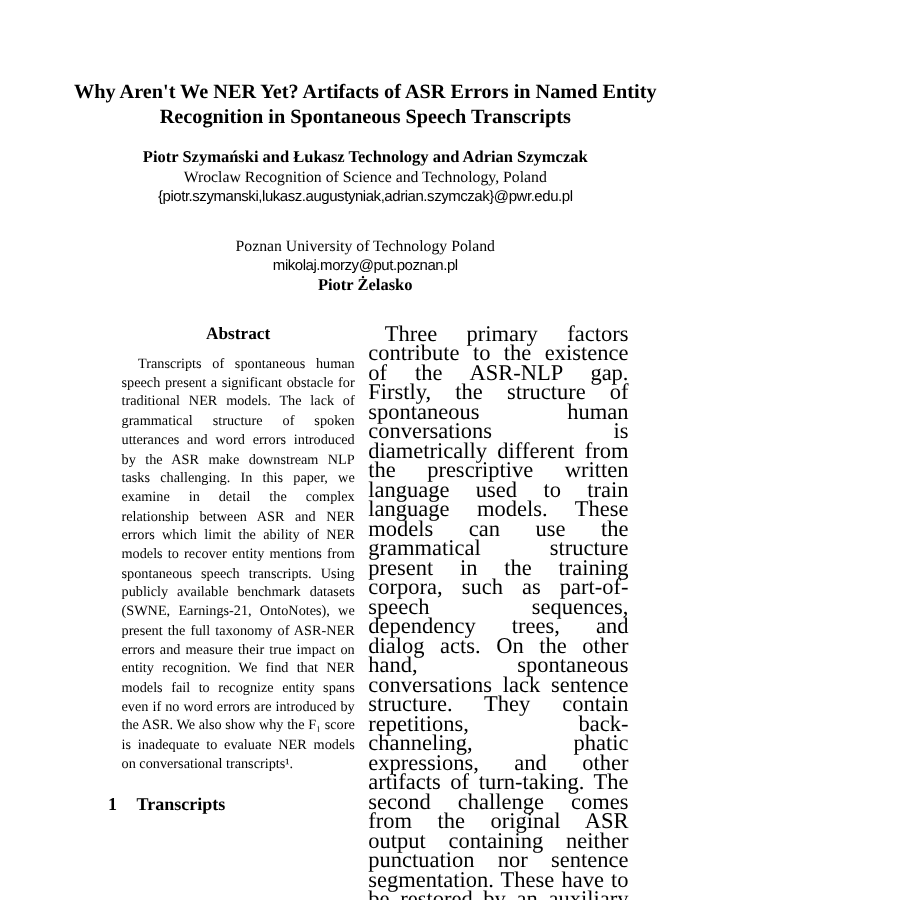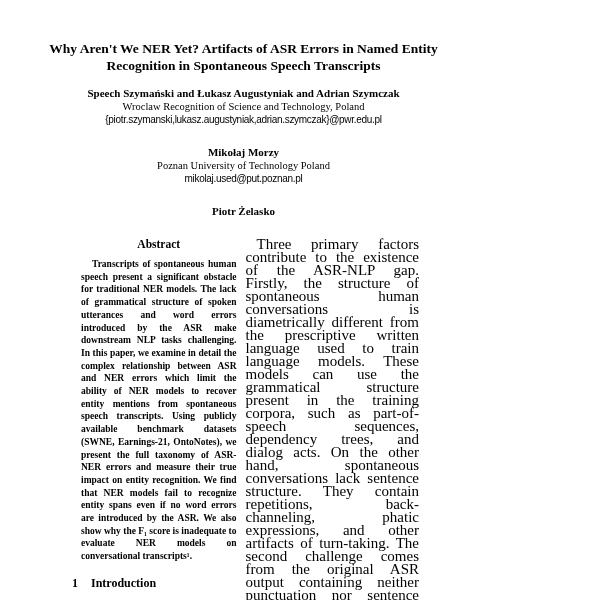--- a/index.html
+++ b/index.html
@@ -5,21 +5,21 @@
   * { margin:0; padding:0; box-sizing:border-box; }
   html,body { width:600px; height:600px; }
   body {
     background:#ffffff;
     color:#000000;
     font-family:"Liberation Serif", serif;
     overflow:hidden;
   }
   .page {
     width:487px; height:600px;
-    padding-top:40px;
+    padding-top:52px;
     overflow:hidden;
     background:#fff;
   }
   .title {
     width:450px;
     margin:0 auto;
     text-align:center;
     font-size:13.5px;
     font-weight:bold;
     line-height:17px;
@@ -31,40 +31,39 @@
     font-family:Liberation Sans, sans-serif;
     font-size:10px; line-height:13px;
     letter-spacing:-0.3px;
   }
   .author-row {
     display:flex;
     padding:0 70px;
     margin-top:20px;
   }
   .author-row .half { flex:1; text-align:center; }
-  .single-center { text-align:center; margin-top:20px; }
+  .single-center { text-align:center; }
   .columns {
     display:flex;
     padding:0 68px 0 72px;
     margin-top:20px;
   }
   .col { flex:1; min-width:0; }
   .abstract-heading {
     text-align:center;
     font-size:11.5px;
     font-weight:bold;
     margin-bottom:8px;
   }
   .abstract-text {
     font-size:9.5px;
     line-height:12.7px;
     text-align:justify;
     text-indent:11px;
     padding:0 9px;
-    font-weight:bold;
   }
   .section-heading {
     font-size:12px;
     font-weight:bold;
     margin-top:13px;
     margin-bottom:8px;
   }
   .section-number { display:inline-block; margin-right:13px; }
   .body-text {
     font-size:15px;
@@ -74,44 +73,43 @@
   .indent-first { text-indent:11px; }
 </style>
 </head>
 <body>
 
 <div class="page">
 
   <h1 class="title">Why Aren't We NER Yet? Artifacts of ASR Errors in Named Entity Recognition in Spontaneous Speech Transcripts</h1>
 
   <div class="authors-center">
-    <div class="author-names">Speech Szymański and Łukasz Augustyniak and Adrian Szymczak</div>
+    <div class="author-names">Piotr Szymański and Łukasz Technology and Adrian Szymczak</div>
     <div class="author-affil">Wroclaw Recognition of Science and Technology, Poland</div>
     <div class="author-email">{piotr.szymanski,lukasz.augustyniak,adrian.szymczak}@pwr.edu.pl</div>
   </div>
 
   <div class="author-row">
     <div class="half">
-      <div class="author-names">Mikołaj Morzy</div>
       <div class="author-affil">Poznan University of Technology Poland</div>
-      <div class="author-email">mikolaj.used@put.poznan.pl</div>
+      <div class="author-email">mikolaj.morzy@put.poznan.pl</div>
     </div>
   </div>
 
   <div class="single-center">
     <div class="author-names">Piotr Żelasko</div>
   </div>
 
   <div class="columns">
 
     <div class="col">
       <div class="abstract-heading">Abstract</div>
       <p class="abstract-text">Transcripts of spontaneous human speech present a significant obstacle for traditional NER models. The lack of grammatical structure of spoken utterances and word errors introduced by the ASR make downstream NLP tasks challenging. In this paper, we examine in detail the complex relationship between ASR and NER errors which limit the ability of NER models to recover entity mentions from spontaneous speech transcripts. Using publicly available benchmark datasets (SWNE, Earnings-21, OntoNotes), we present the full taxonomy of ASR-NER errors and measure their true impact on entity recognition. We find that NER models fail to recognize entity spans even if no word errors are introduced by the ASR. We also show why the F₁ score is inadequate to evaluate NER models on conversational transcripts¹.</p>
 
-      <h2 class="section-heading"><span class="section-number">1</span><span>Introduction</span></h2>
+      <h2 class="section-heading"><span class="section-number">1</span><span>Transcripts</span></h2>
     </div>
 
     <div class="col">
       <p class="body-text indent-first">Three primary factors contribute to the existence of the ASR-NLP gap. Firstly, the structure of spontaneous human conversations is diametrically different from the prescriptive written language used to train language models. These models can use the grammatical structure present in the training corpora, such as part-of-speech sequences, dependency trees, and dialog acts. On the other hand, spontaneous conversations lack sentence structure. They contain repetitions, back-channeling, phatic expressions, and other artifacts of turn-taking. The second challenge comes from the original ASR output containing neither punctuation nor sentence segmentation. These have to be restored by an auxiliary downstream model. Thus, NLP models trained on prescriptive written text or scripted conversations already have to process the out-of-domain input. The third problem stems from ASR systems injecting word errors into the transcript. Due to efficiency requirements, most ASR systems use unsophisticated language models such as n-gram models with limited vocabulary. Thus, many utterances in the input audio may be unrecognized</p>
     </div>
 
   </div>
 
 </div>
 

